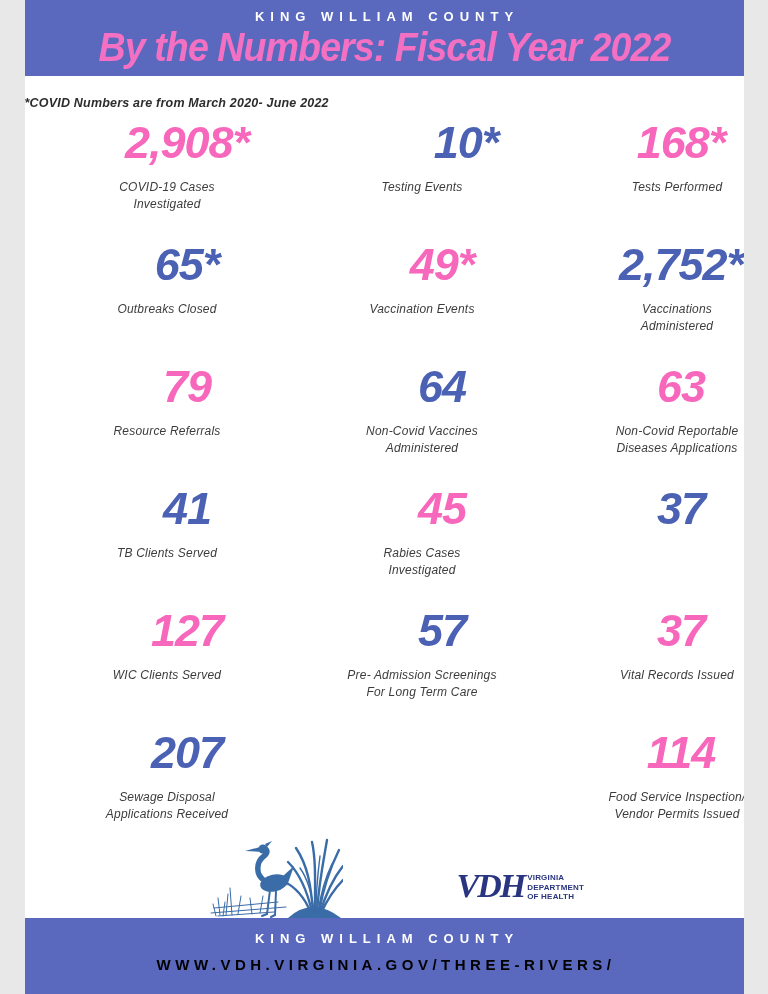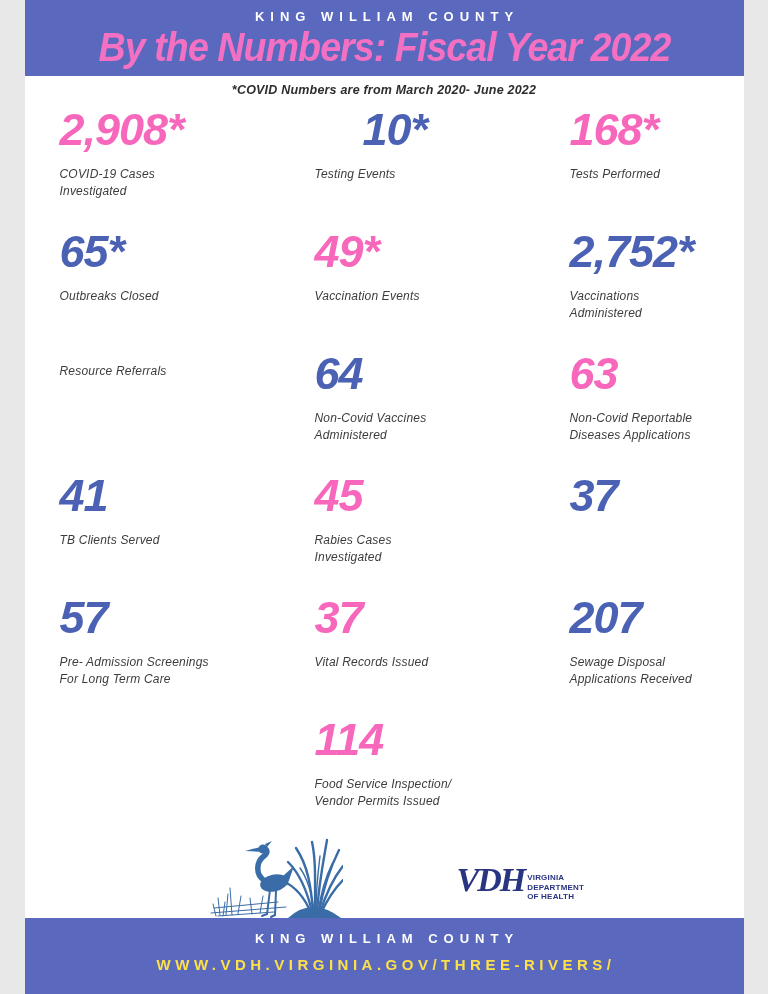--- a/index.html
+++ b/index.html
@@ -17,29 +17,30 @@
     padding-top:9px; color:#ffffff; font-size:13px; font-weight:700;
     letter-spacing:6px; text-indent:6px;
   }
   .main-title {
     margin-top:1px; color:#f470c3; font-size:40px; font-style:italic; font-weight:600;
     letter-spacing:-1px; transform:scaleX(.94); transform-origin:center top;
     white-space:nowrap;
   }
   
   .note {
-    margin-top:7px; text-align:center; color:#2d2d2d;
+    margin-top:20px; color:#2d2d2d;
     font-size:12.5px; font-style:italic; font-weight:600; letter-spacing:.2px;
   }
   
   .stats-grid {
     padding:9px 0 0 35px;
     display:grid;
     grid-template-columns:255px 255px 223px;
     grid-auto-rows:122px;
+    text-align:center;
   }
   .stat-cell { position:relative; }
   .stat-value {
     font-size:45px; font-weight:700; font-style:italic;
     letter-spacing:-1px; line-height:1.05; white-space:nowrap;
   }
   .stat-label {
     margin-top:13px; max-width:215px;
     color:#3c3c3c; font-size:12px; font-style:italic; line-height:1.38;
     letter-spacing:.2px; white-space:pre-line;
@@ -48,39 +49,39 @@
   .logos { position:absolute; left:0; right:0; bottom:76px; height:88px;padding-left:41px; }
   .heron-logo { position:absolute; left:183px; bottom:0; }
   .vdh-logo { position:absolute; left:432px; bottom:16px; width:165px; color:#2a3581; }
   .vdh-row { display:flex; align-items:flex-start; }
   .vdh-acronym {
     font-family:"Liberation Serif", serif;
     font-size:34px; font-weight:700; font-style:italic; line-height:.9;
     letter-spacing:-2px;
   }
   .vdh-org {
-    margin-left:3px; margin-top:8px;
+    margin-left:3px; margin-top:2px;
     font-size:8px; font-weight:700; line-height:1.2; letter-spacing:.2px;
   }
   .vdh-tagline {
     margin-top:2px; font-family:"Liberation Serif", serif;
     font-size:9px; font-style:italic; font-weight:600; line-height:1.25;
     white-space:pre-line;
   }
   
   .band-bottom {
     position:absolute; left:0; right:0; bottom:0; height:76px;
     background:#5a69be; text-align:center;
   }
   .footer-county {
     padding-top:13px; color:#ffffff; font-size:13px; font-weight:700;
     letter-spacing:6px; text-indent:6px;
   }
   .footer-url {
-    margin-top:10px; color:#fde047; font-size:15px; font-weight:700;
+    margin-top:10px; color:#000000; font-size:15px; font-weight:700;
     letter-spacing:4.5px; text-indent:4px;
   }
 </style>
 </head>
 <body>
 
 <div class="page">
 
   <div class="band-top">
     <div class="eyebrow">KING WILLIAM COUNTY</div>
@@ -113,20 +114,21 @@
       <div class="stat-value" style="color: rgb(247, 103, 187);">49*</div>
       <div class="stat-label">Vaccination Events</div>
     </div>
     <div class="stat-cell">
       <div class="stat-value" style="color: rgb(75, 97, 180);">2,752*</div>
       <div class="stat-label">Vaccinations
 Administered</div>
     </div>
 
     <div class="stat-cell">
+      <div class="stat-value" style="color: rgb(247, 103, 187);">79</div>
       <div class="stat-label">Resource Referrals</div>
     </div>
     <div class="stat-cell">
       <div class="stat-value" style="color: rgb(75, 97, 180);">64</div>
       <div class="stat-label">Non-Covid Vaccines
 Administered</div>
     </div>
     <div class="stat-cell">
       <div class="stat-value" style="color: rgb(247, 103, 187);">63</div>
       <div class="stat-label">Non-Covid Reportable
@@ -139,20 +141,24 @@
     </div>
     <div class="stat-cell">
       <div class="stat-value" style="color: rgb(247, 103, 187);">45</div>
       <div class="stat-label">Rabies Cases
 Investigated</div>
     </div>
     <div class="stat-cell">
       <div class="stat-value" style="color: rgb(75, 97, 180);">37</div>
     </div>
 
+    <div class="stat-cell">
+      <div class="stat-value" style="color: rgb(247, 103, 187);">127</div>
+      <div class="stat-label">WIC Clients Served</div>
+    </div>
     <div class="stat-cell">
       <div class="stat-value" style="color: rgb(75, 97, 180);">57</div>
       <div class="stat-label">Pre- Admission Screenings
 For Long Term Care</div>
     </div>
     <div class="stat-cell">
       <div class="stat-value" style="color: rgb(247, 103, 187);">37</div>
       <div class="stat-label">Vital Records Issued</div>
     </div>
 

